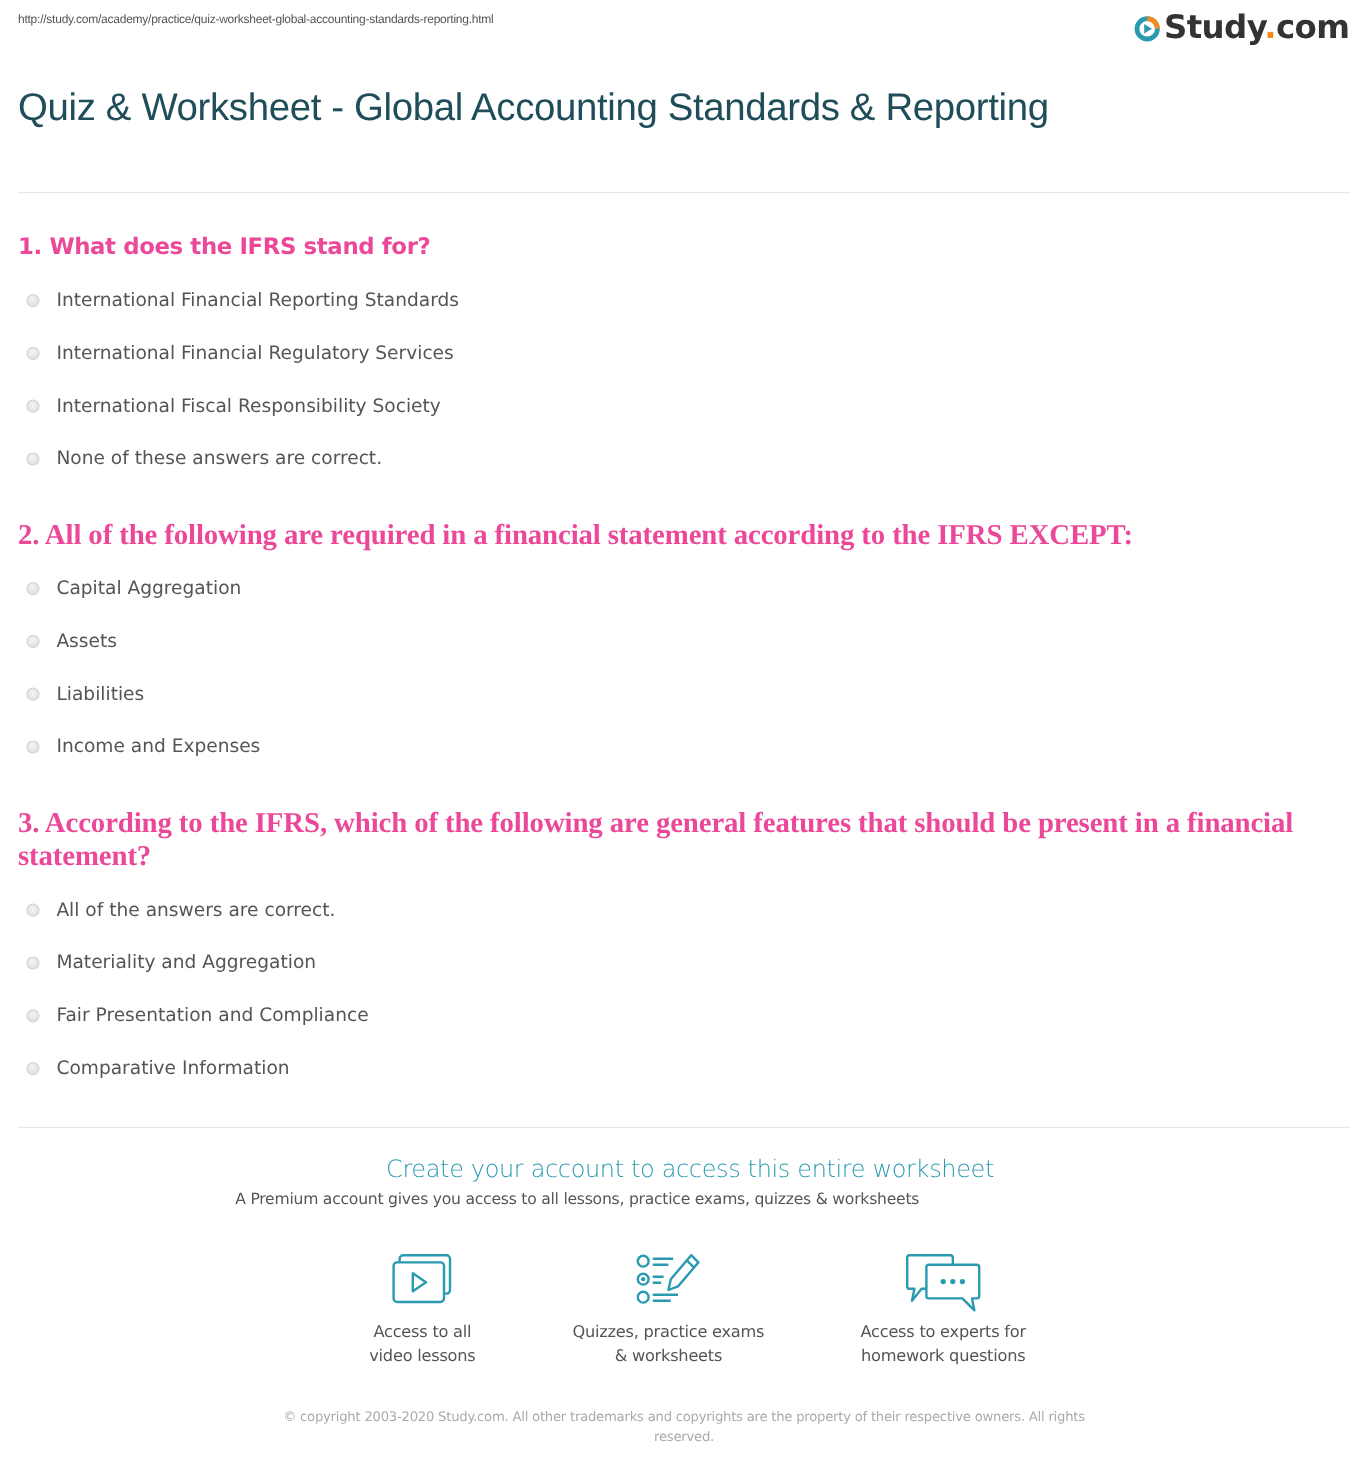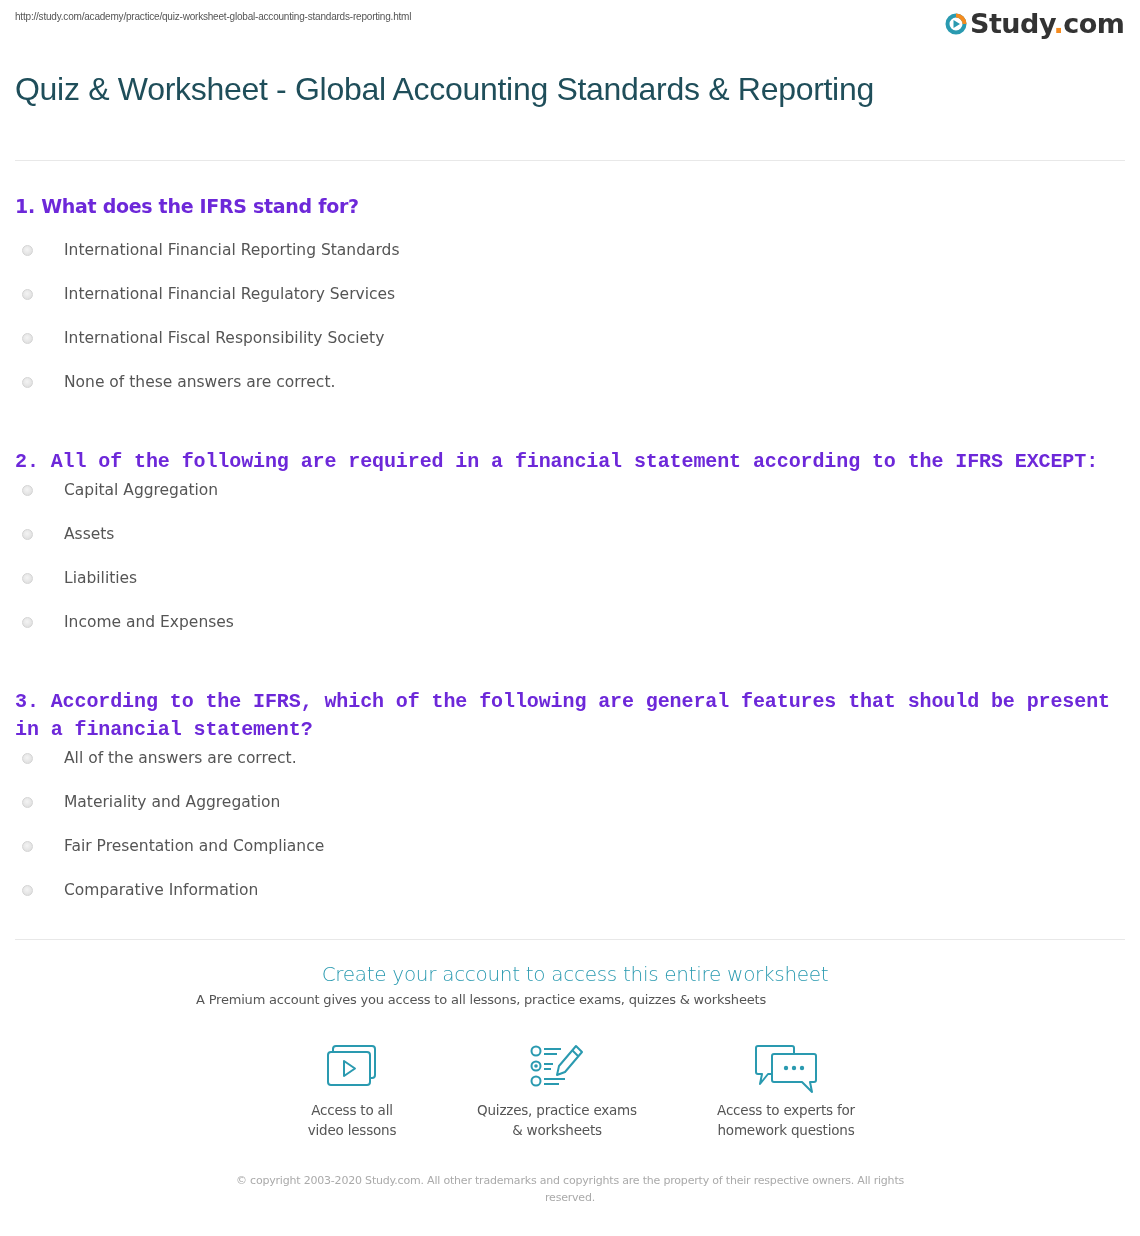--- a/index.html
+++ b/index.html
@@ -10,25 +10,25 @@
 
     .logo { position: absolute; left: 945px; top: 8px; display: flex; align-items: center; }
     .logo-mark { width: 22px; height: 22px; position: relative; margin-right: 3px; }
     .logo-text { font-family: "DejaVu Sans", sans-serif; font-size: 27px; font-weight: bold; color: #333; letter-spacing: -0.5px; line-height: 32px; }
     .logo-text .dot { color: #f58b1f; }
 
     .title { position: absolute; left: 15px; top: 70px; width: 900px; font-family: "Liberation Sans", sans-serif; font-size: 32px; line-height: 39px; color: #1f4e5a; font-weight: normal; letter-spacing: -0.3px; }
 
     .hr { position: absolute; left: 15px; width: 1110px; height: 1px; background: #e8e8e8; }
 
-    .question { position: absolute; left: 15px; width: 1100px; font-family: "DejaVu Sans", sans-serif; font-size: 19px; font-weight: bold; line-height: 28px; color: #6d28d9; letter-spacing: -0.3px; }
-    .question.q2, .question.q3 { font-family: Liberation Mono, monospace; font-size: 20px; letter-spacing: -0.1px; margin-top: 16px; }
+    .question { position: absolute; left: 15px; width: 1100px; font-family: "DejaVu Sans", sans-serif; font-size: 19px; font-weight: bold; line-height: 28px; color: #ec4899; letter-spacing: -0.3px; }
+    .question.q2, .question.q3 { font-family: Liberation Serif, serif; font-size: 24px; letter-spacing: -0.1px; }
 
     .answers { position: absolute; left: 22px; list-style: none; }
-    .answer { height: 44px; display: flex; align-items: flex-start; font-family: "DejaVu Sans", sans-serif; font-size: 15.5px; color: #555; gap: 17px; }
+    .answer { height: 44px; display: flex; align-items: flex-start; font-family: "DejaVu Sans", sans-serif; font-size: 15.5px; color: #555; }
     .radio { width: 11px; height: 11px; border-radius: 50%; border: 1px solid #d4d4d4; background: radial-gradient(circle at 45% 40%, #f4f4f4 0%, #dadada 100%); margin-top: 5px; margin-right: 14px; flex: 0 0 auto; }
     .answer-label { line-height: 20px; }
 
     .cta-title { position: absolute; left: 0; width: 1140px; top: 962px; text-align: center; font-family: "DejaVu Sans", sans-serif; font-size: 20px; font-weight: 300; color: #2a9ab0; letter-spacing: -0.3px; padding-left: 10px; }
     .cta-sub { position: absolute; left: 0; width: 962px; top: 992px; text-align: center; font-family: "DejaVu Sans", sans-serif; font-size: 13px; color: #555; letter-spacing: -0.2px; }
 
     .feature { position: absolute; top: 1044px; width: 220px; text-align: center; }
     .feature svg { display: block; margin: 0 auto; }
     .feature-label { margin-top: 12px; font-family: "DejaVu Sans", sans-serif; font-size: 13.5px; line-height: 20px; color: #555; letter-spacing: -0.2px; }
 

